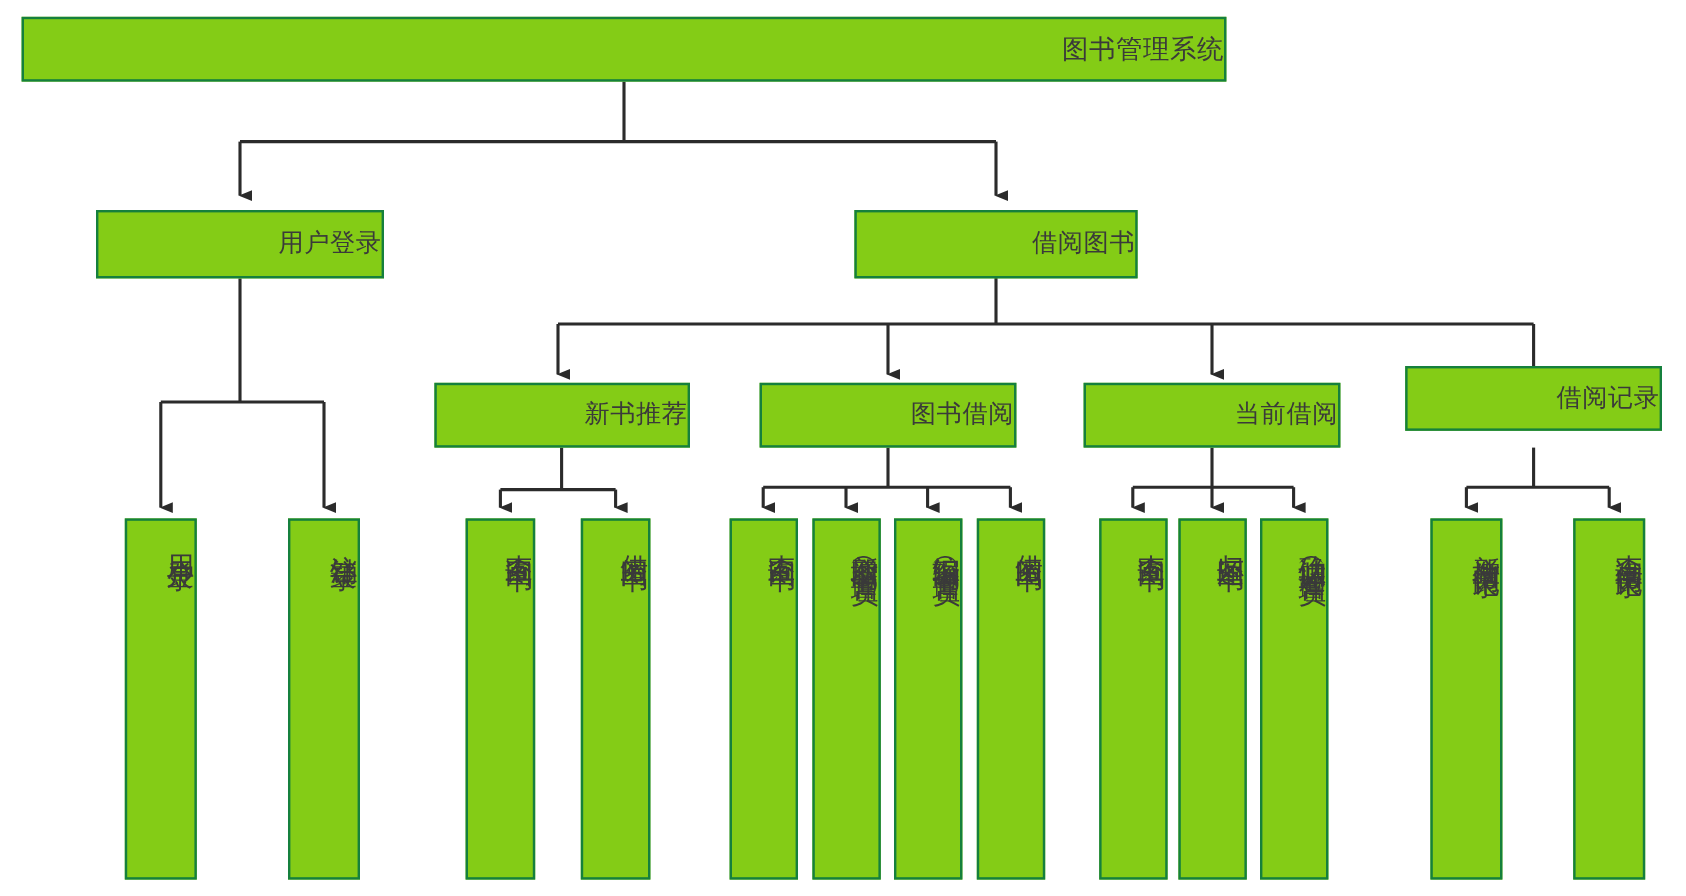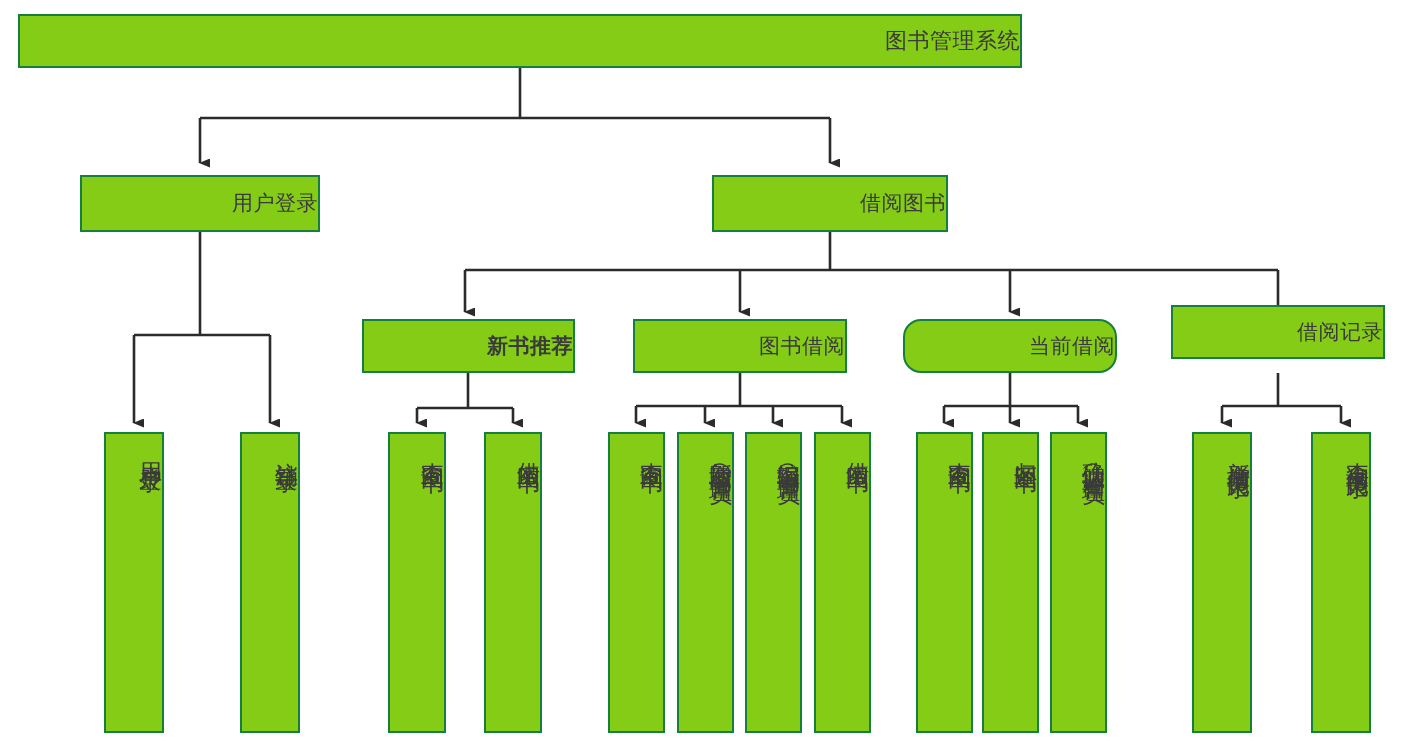--- a/index.html
+++ b/index.html
@@ -128,27 +128,27 @@
     <span class="lbl">图书管理系统</span>
   </div>
 
   <div class="node horiz" style="left:80px; top:175px; width:240px; height:57px;">
     <span class="lbl">用户登录</span>
   </div>
   <div class="node horiz" style="left:712px; top:175px; width:236px; height:57px;">
     <span class="lbl">借阅图书</span>
   </div>
 
-  <div class="node horiz" style="left:362px; top:319px; width:213px; height:54px;font-weight:bold;">
+  <div class="node horiz" style="left:362px; top:319px; width:213px; height:54px;">
     <span class="lbl">新书推荐</span>
   </div>
   <div class="node horiz" style="left:633px; top:319px; width:214px; height:54px;">
     <span class="lbl">图书借阅</span>
   </div>
-  <div class="node horiz" style="left:903px; top:319px; width:214px; height:54px;border-radius:18px;">
+  <div class="node horiz" style="left:903px; top:319px; width:214px; height:54px;">
     <span class="lbl">当前借阅</span>
   </div>
   <div class="node horiz" style="left:1171px; top:305px; width:214px; height:54px;">
     <span class="lbl">借阅记录</span>
   </div>
 
   <div class="node leaf" style="left:104px; top:432px; width:60px; height:301px;">
     <span class="lbl">用户登录</span>
   </div>
   <div class="node leaf" style="left:240px; top:432px; width:60px; height:301px;">

